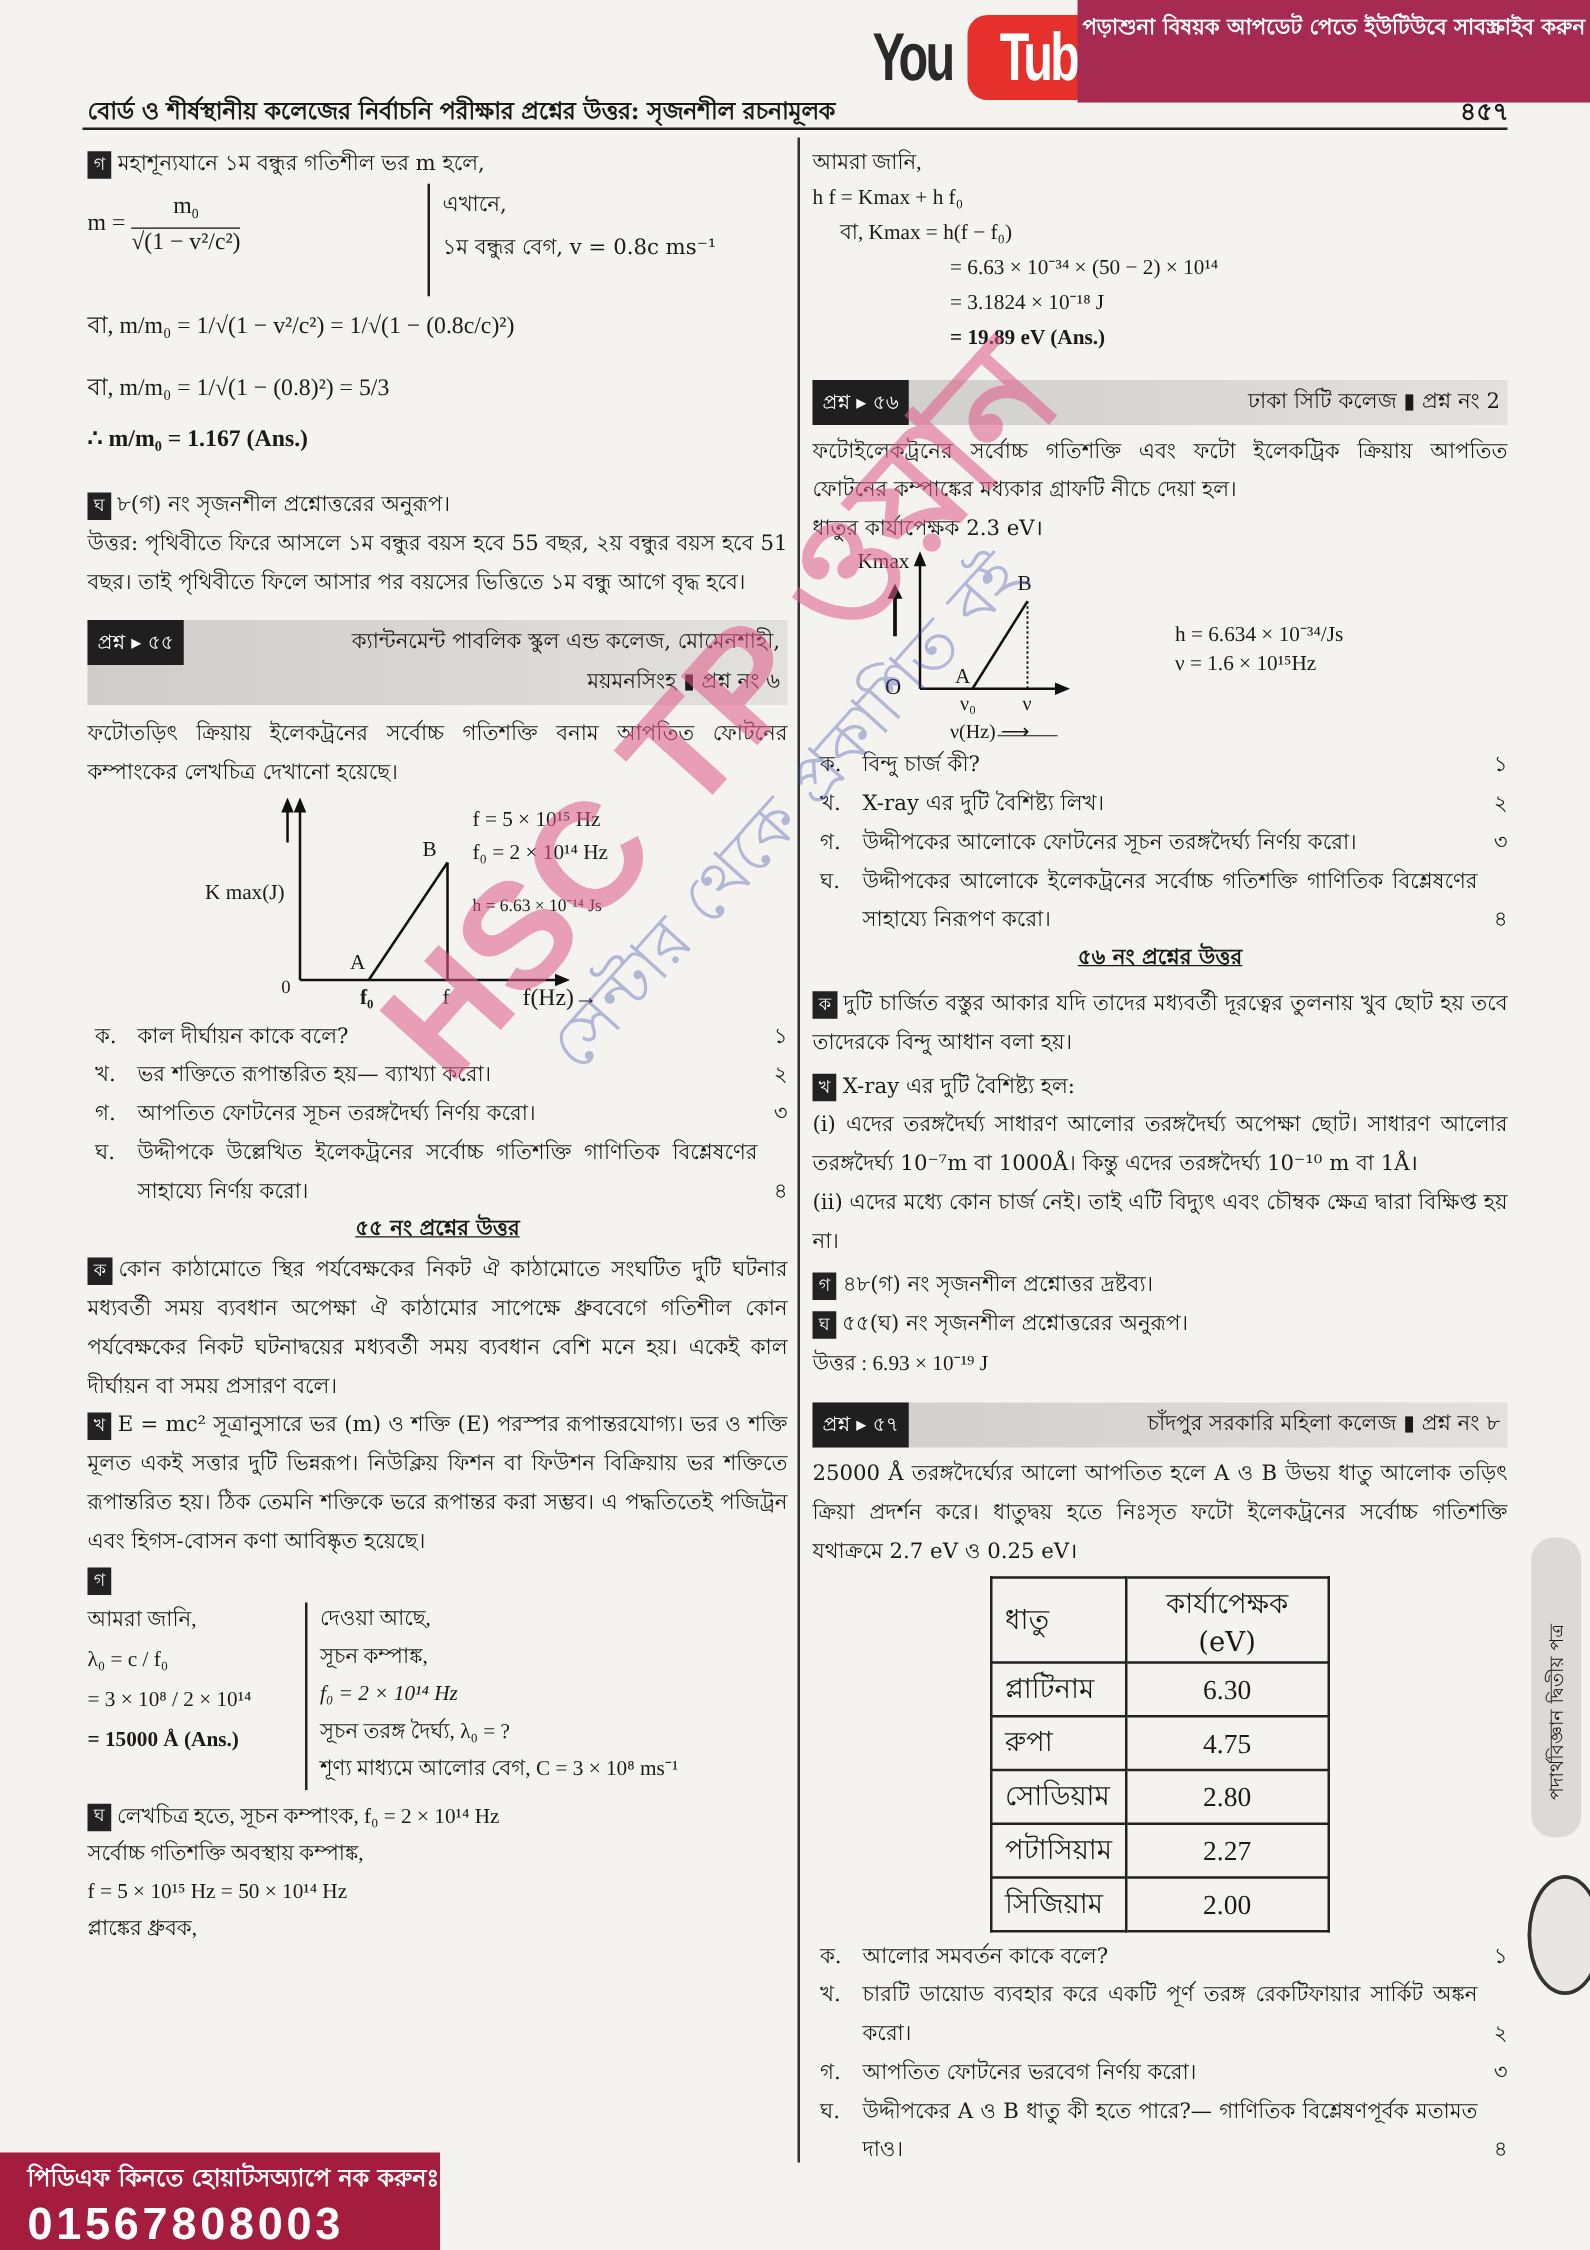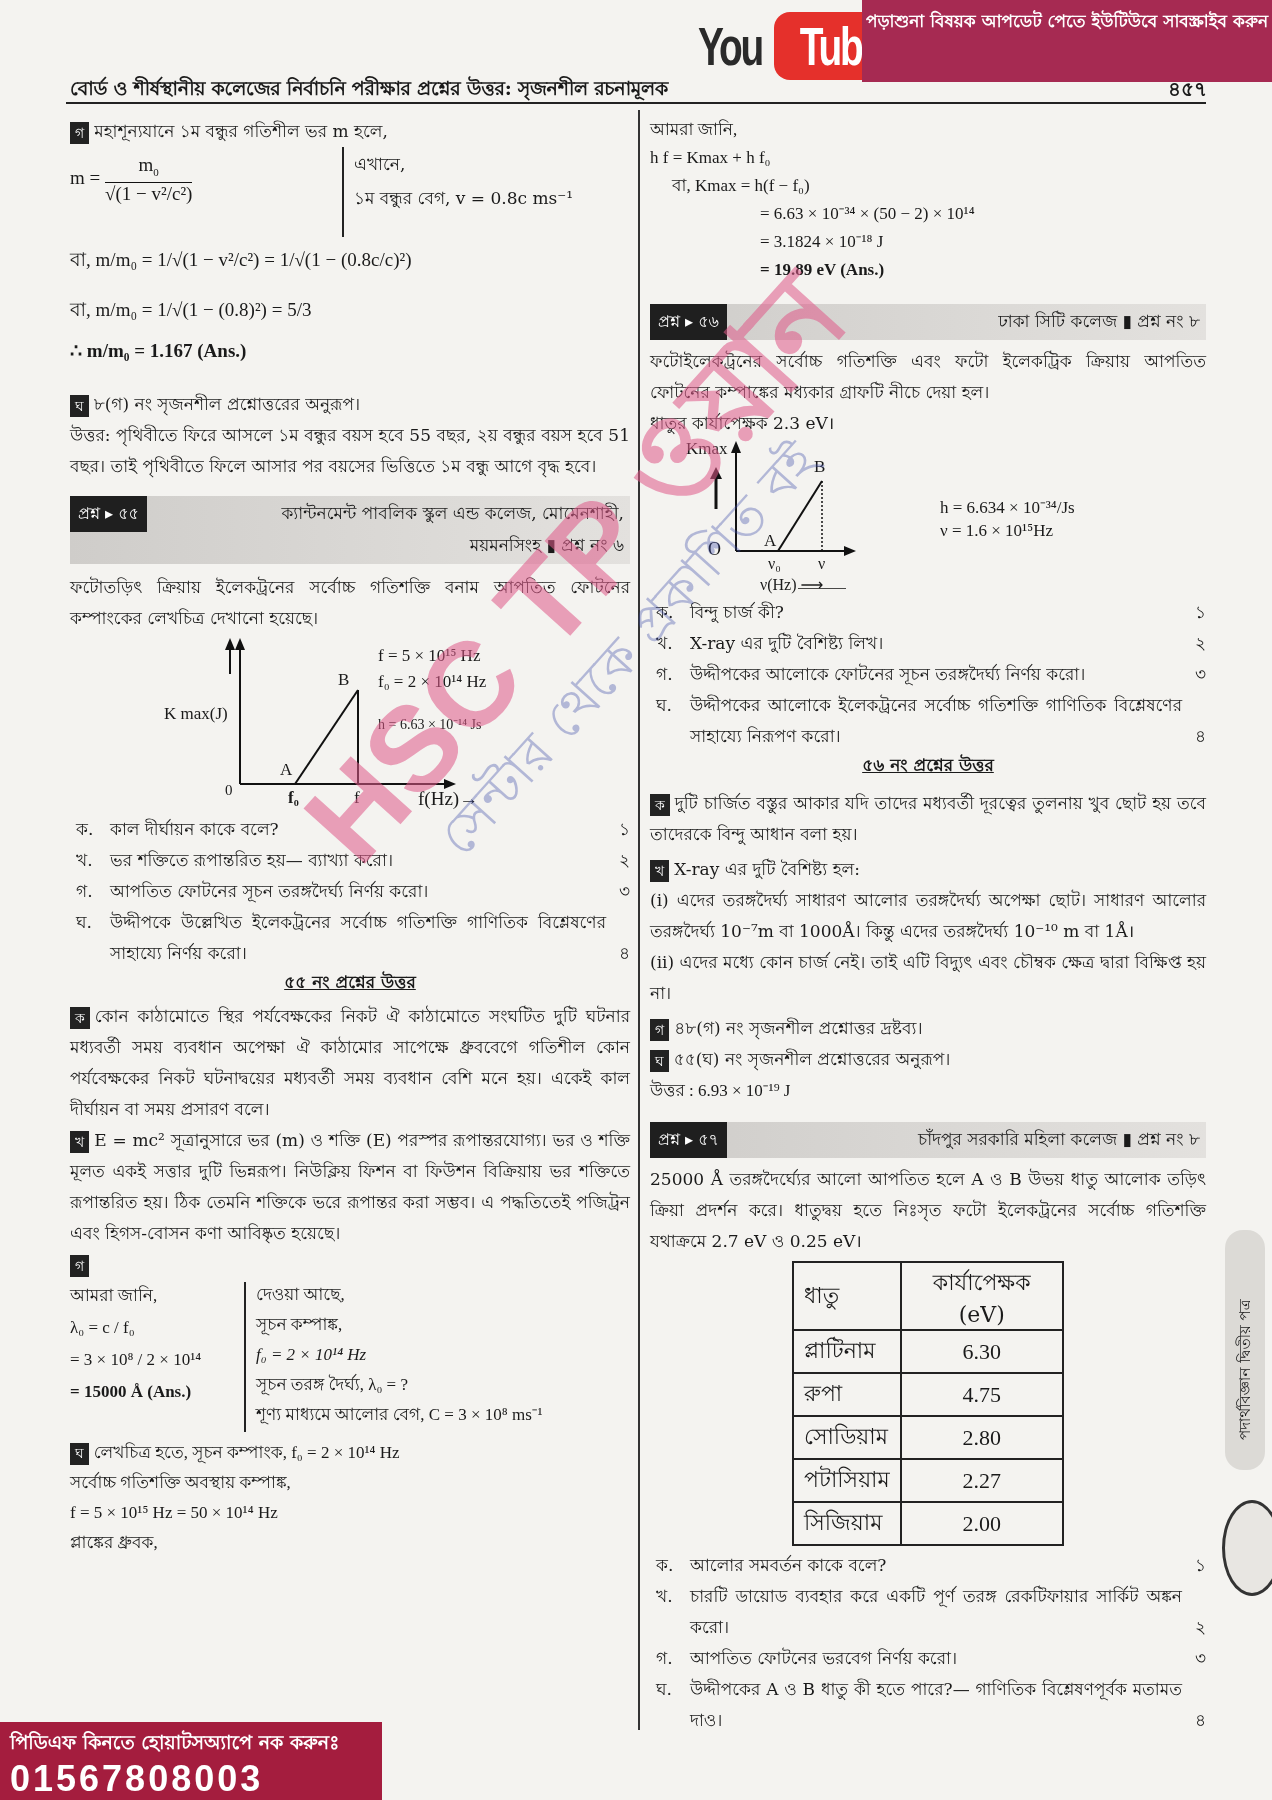--- a/index.html
+++ b/index.html
@@ -18,21 +18,21 @@
   .col-rule { left:638px; top:110px; width:2px; height:1620px; background:#333; }
 
   
   .yt-logo { left:698px; top:10px; height:72px; display:flex; align-items:center; }
   .yt-you { font-family:"Liberation Sans", sans-serif; font-weight:bold; font-size:54px; color:#2a2a2a; letter-spacing:-3px; transform:scaleX(0.72); transform-origin:left; width:76px; }
   .yt-tube { background:#e5302b; color:#fff; border-radius:16px; padding:0 10px; height:68px; display:flex; align-items:center; font-family:"Liberation Sans", sans-serif; font-weight:bold; font-size:54px; letter-spacing:-3px; }
   .yt-tube span { display:inline-block; transform:scaleX(0.72); }
   .promo-top { left:862px; top:0; width:410px; height:82px; background:#a62a52; color:#fff; text-align:center; }
   .promo-top .l1 { font-size:17px; margin-top:8px; font-family:"DejaVu Sans", sans-serif; font-weight:bold; }
   .promo-top .l2 { font-size:38px; font-family:"Liberation Sans", sans-serif; font-weight:bold; margin-top:0; letter-spacing:1px; }
-  .promo-bottom { left:0; top:1722px; width:382px; height:78px; background:#a41d3e; color:#fff; padding-left:10px; box-sizing:border-box; }
+  .promo-bottom { left:0; top:1722px; width:352px; height:78px; background:#a41d3e; color:#fff; padding-left:22px; box-sizing:border-box; }
   .promo-bottom .l1 { font-size:19px; font-family:"DejaVu Sans", sans-serif; font-weight:bold; margin-top:6px; }
   .promo-bottom .l2 { font-size:36px; font-family:"Liberation Sans", sans-serif; font-weight:bold; letter-spacing:3px; margin-top:-2px; }
 
   
   .txt { font-size:17px; line-height:31px; }
   .just { text-align:justify; }
   .label-box { display:inline-block; background:#222; color:#fff; font-size:14px; padding:0 5px; line-height:22px; margin-right:5px; vertical-align:middle; }
   .qbar { background:linear-gradient(90deg,#cfcdca,#e3e1de); height:36px; }
   .qtag { display:inline-block; background:#1f1f1f; color:#fff; font-size:16px; padding:0 8px; line-height:36px; height:36px; }
   .mark { position:absolute; right:0; }
@@ -165,21 +165,21 @@
     <div>আমরা জানি,</div>
     <div>h f = Kmax + h f₀</div>
     <div style="padding-left:22px;">বা, Kmax = h(f − f₀)</div>
     <div style="padding-left:110px;">= 6.63 × 10⁻³⁴ × (50 − 2) × 10¹⁴</div>
     <div style="padding-left:110px;">= 3.1824 × 10⁻¹⁸ J</div>
     <div style="padding-left:110px; font-weight:bold;">= 19.89 eV (Ans.)</div>
   </div>
 
   <div class="qbar" style="margin-top:20px; position:relative;">
     <span class="qtag">প্রশ্ন ▸ ৫৬</span>
-    <span class="txt" style="position:absolute; right:6px; top:2px;">ঢাকা সিটি কলেজ ▮ প্রশ্ন নং ৮</span>
+    <span class="txt" style="position:absolute; right:6px; top:2px;">ঢাকা সিটি কলেজ ▮ প্রশ্ন নং 2</span>
   </div>
   <div class="txt just" style="margin-top:6px;">ফটোইলেকট্রনের সর্বোচ্চ গতিশক্তি এবং ফটো ইলেকট্রিক ক্রিয়ায় আপতিত ফোটনের কম্পাঙ্কের মধ্যকার গ্রাফটি নীচে দেয়া হল।</div>
   <div class="txt">ধাতুর কার্যাপেক্ষক 2.3 eV।</div>
 
   <div style="position:relative; height:150px;">
     <svg width="556" height="150" style="position:absolute; left:0; top:0;">
       <line x1="86" y1="112" x2="86" y2="8" stroke="#111" stroke-width="2"></line>
       <polygon points="81,14 86,2 91,14" fill="#111"></polygon>
       <line x1="66" y1="70" x2="66" y2="36" stroke="#111" stroke-width="3"></line>
       <polygon points="60,40 66,28 72,40" fill="#111"></polygon>

